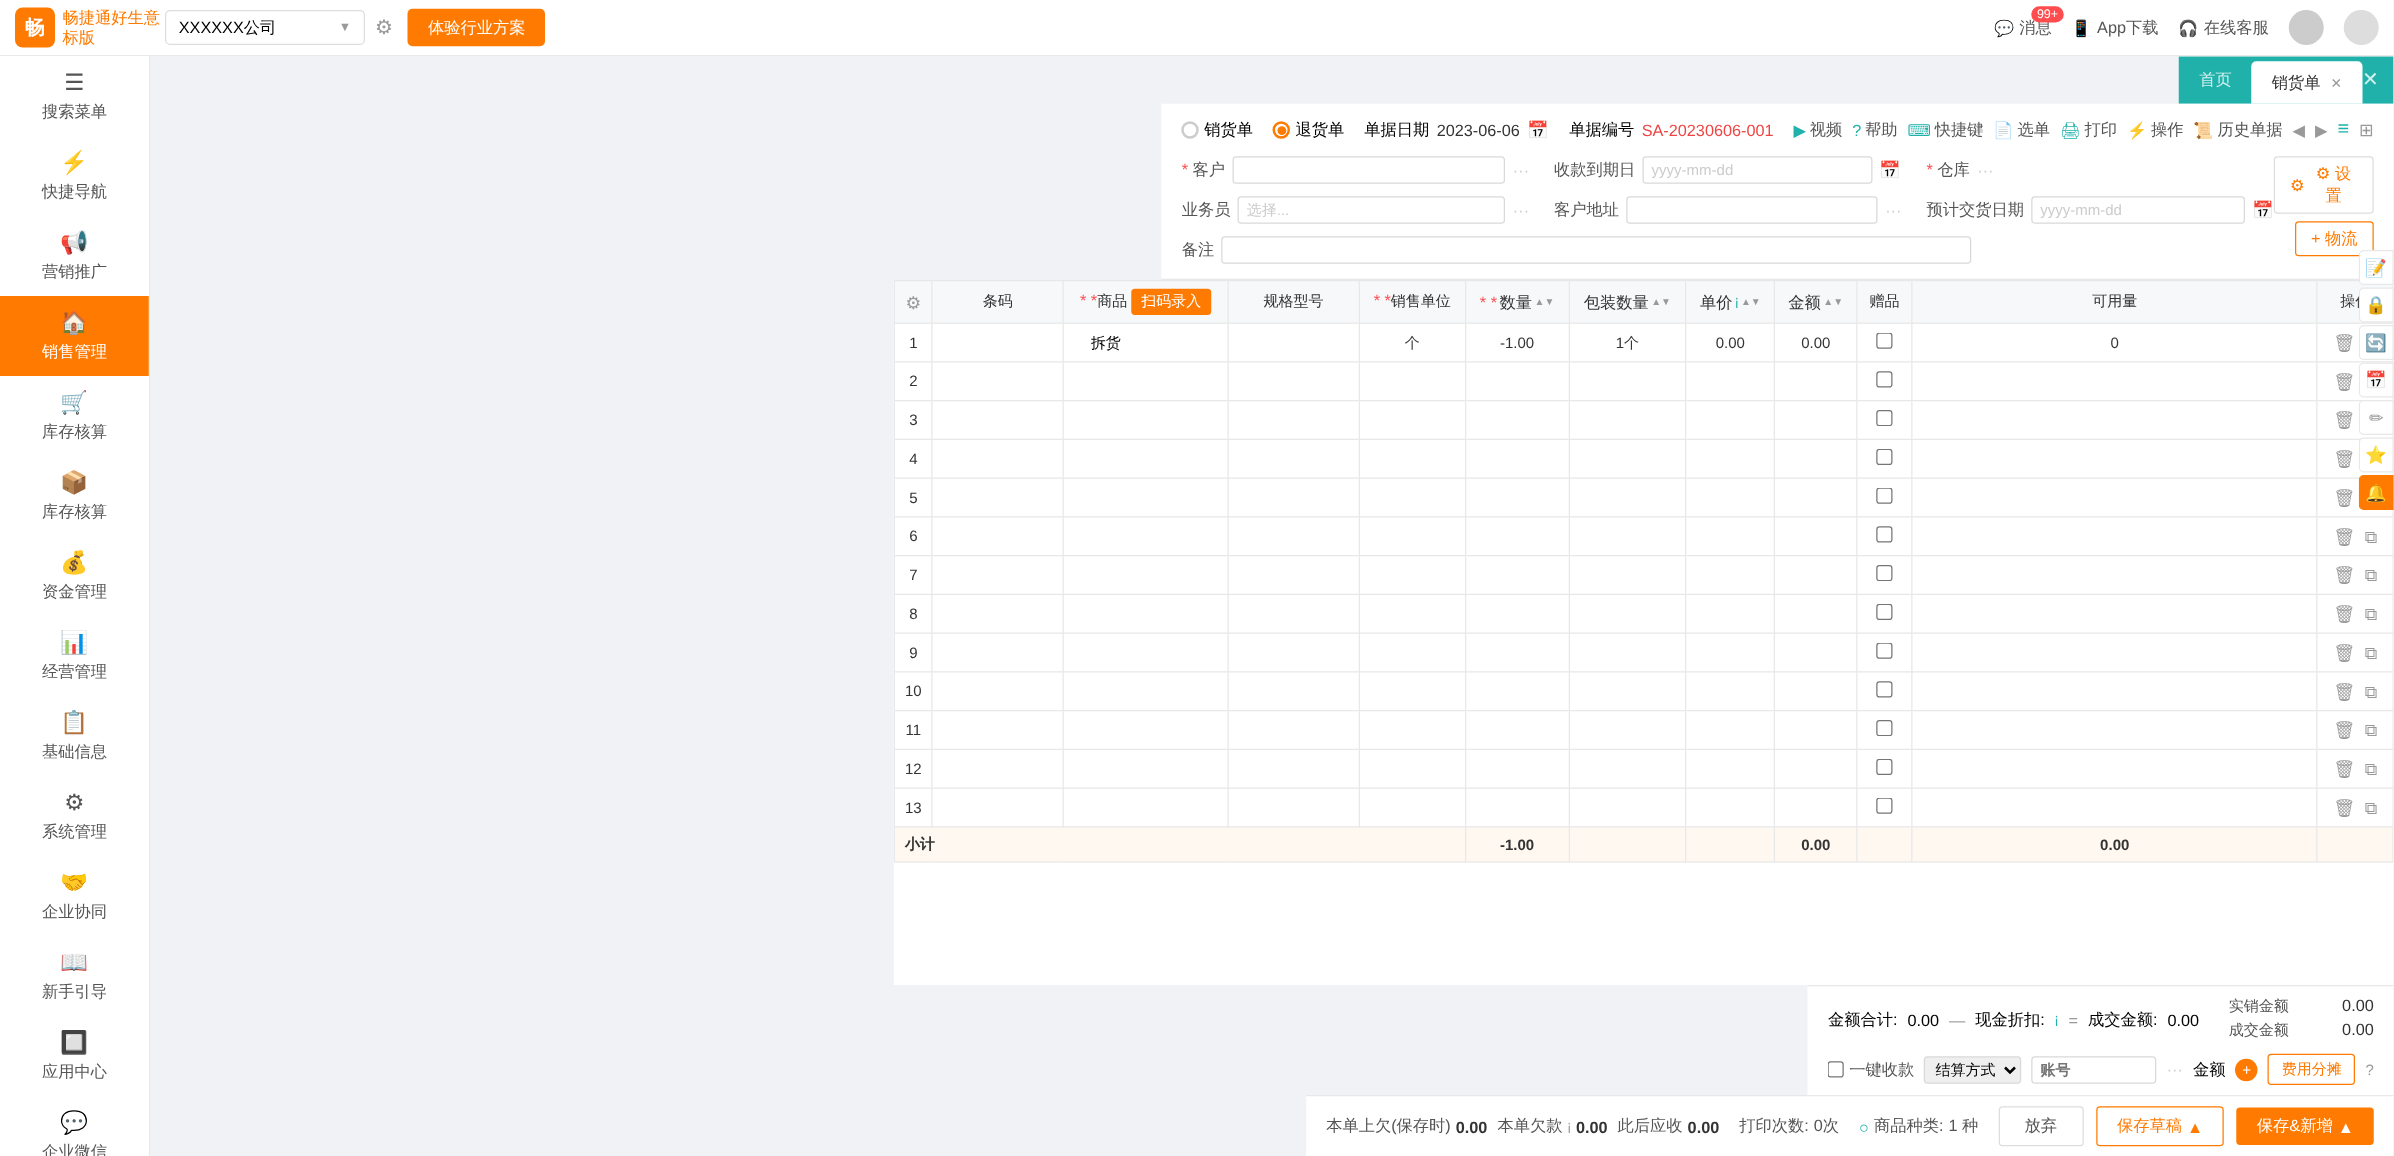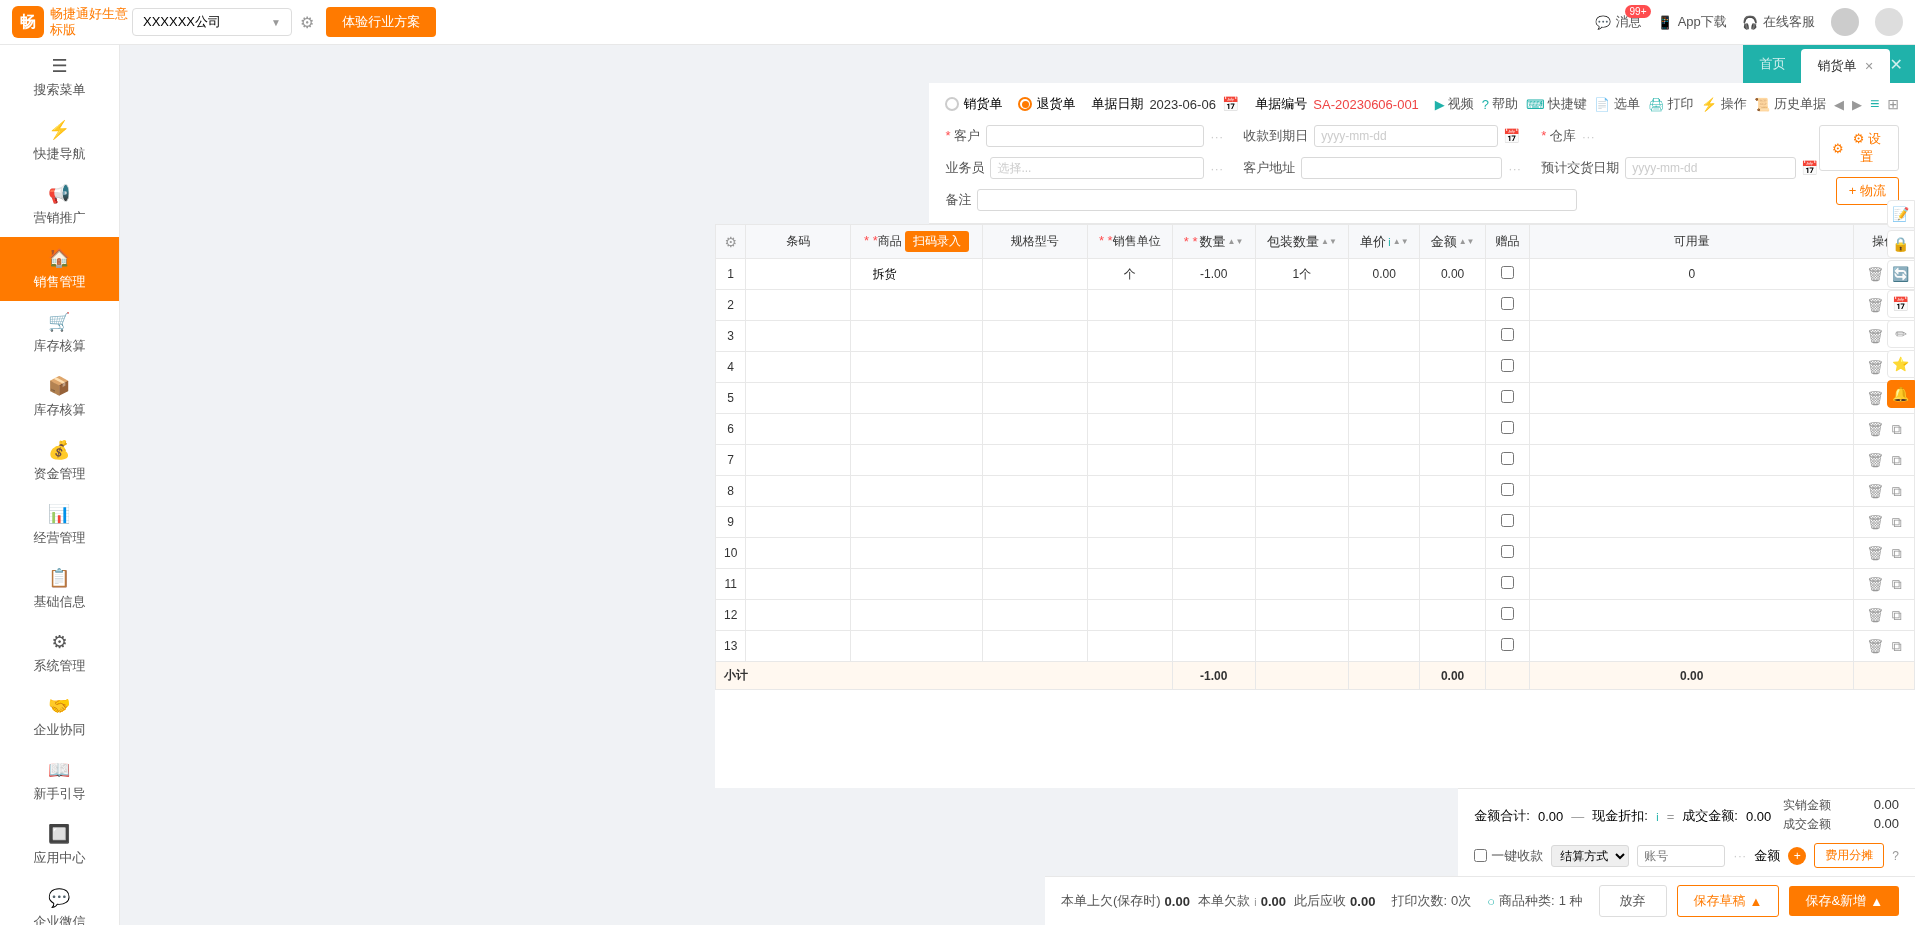--- a/index.html
+++ b/index.html
@@ -634,21 +634,21 @@
         </div>
       </div>
       <div class="summary-row2">
         <label class="checkbox-label">
           <input type="checkbox" style="">
           <span>一键收款</span>
         </label>
         <select>
           <option>结算方式</option>
         </select>
-        <input type="text" placeholder="账号" style="width: 88px;">
+        <input type="text" placeholder="账号" style="width: 100px; font-weight: bold;">
         <span class="field-dots">···</span>
         <span>金额</span>
         <button class="add-btn">+</button>
         <button class="expense-btn">费用分摊</button>
         <span style="color:#999;font-size:12px;">?</span>
       </div>
     </div>
 
     <div class="footer-bar">
       <div class="footer-info">

